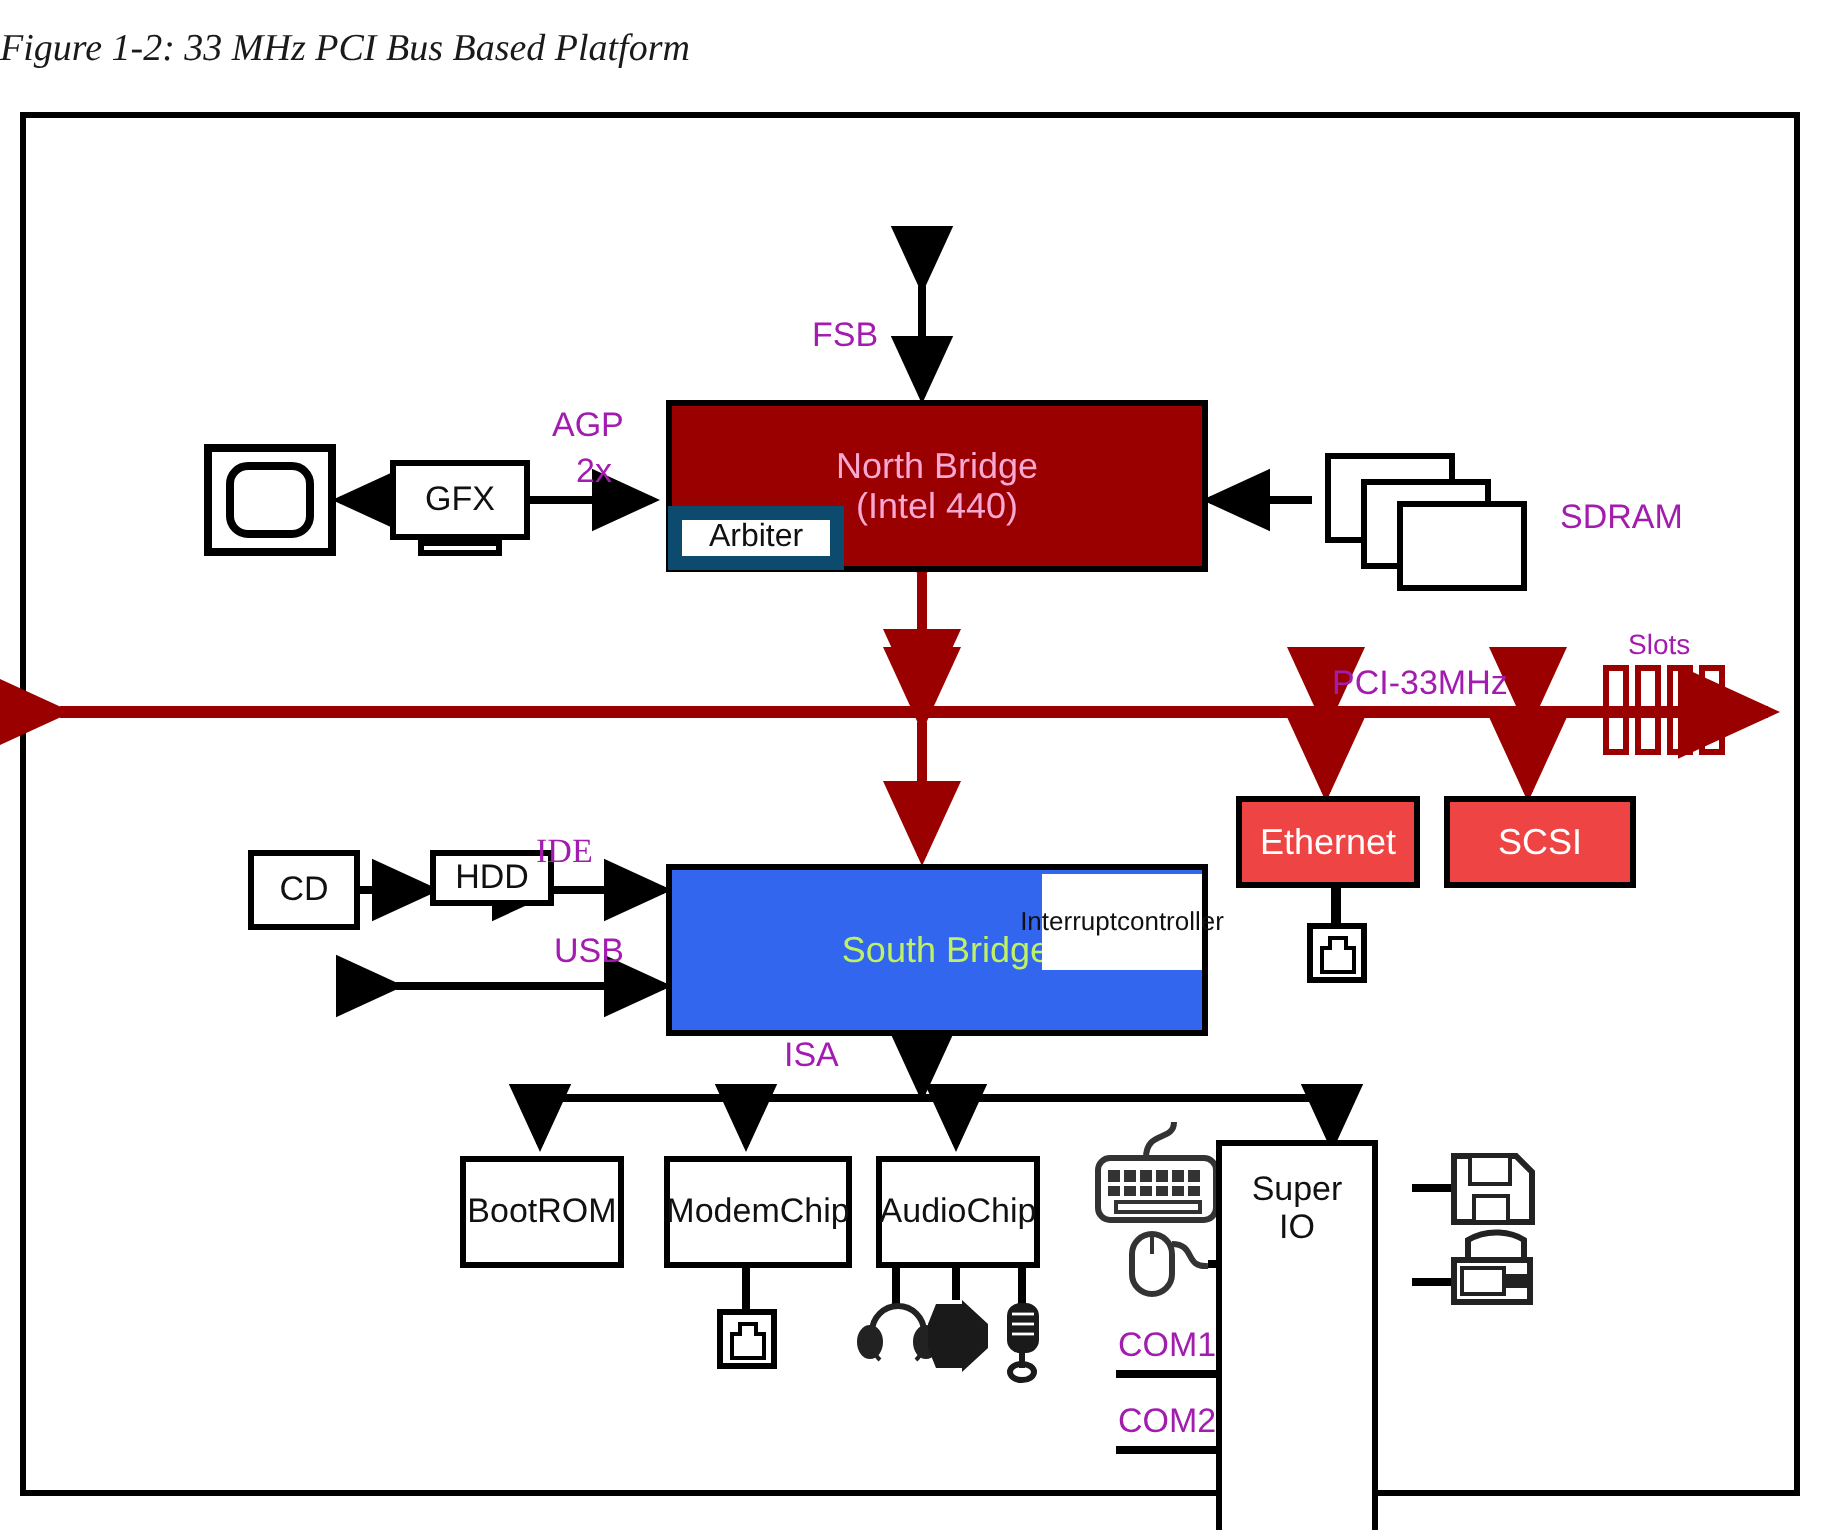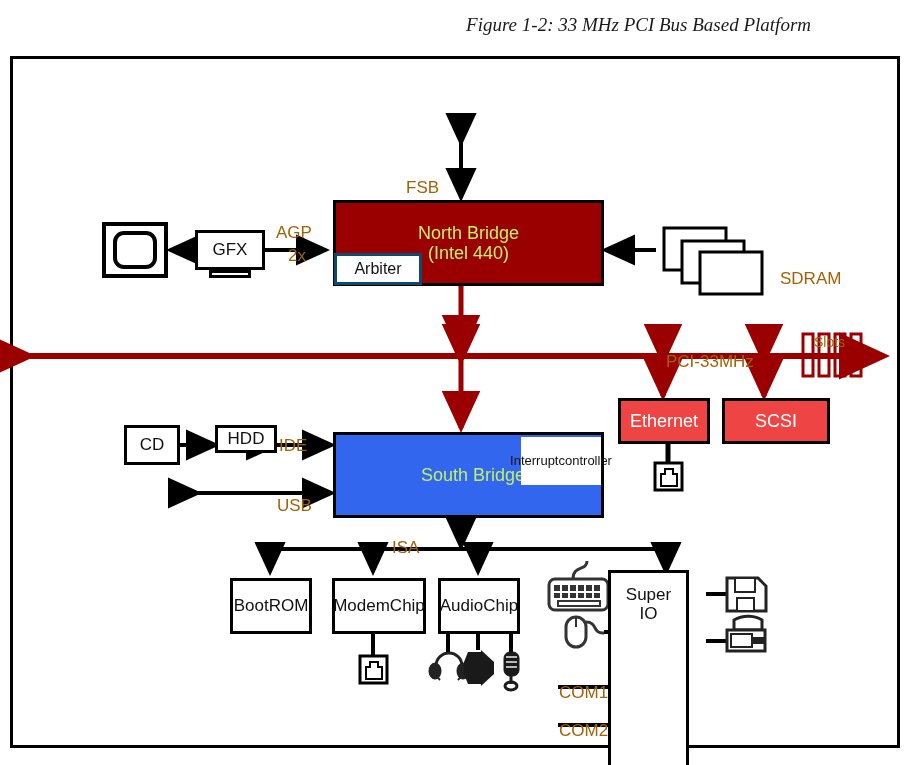--- a/index.html
+++ b/index.html
@@ -1,32 +1,32 @@
 <!DOCTYPE html>
 <html><head>
 <meta charset="utf-8">
 <style>
   html,body{margin:0;padding:0;background:#fff;}
   body{width:919px;height:765px;font-family:"Liberation Sans",sans-serif;position:relative;overflow:hidden;}
   #stage{position:absolute;left:0;top:0;width:919px;height:765px;}
-  .ttl{position:absolute;left:0;top:14px;width:811px;text-align:right;
+  .ttl{position:absolute;left:0;top:14px;width:811px;text-align:left;
        font-family:"Liberation Serif",serif;font-style:italic;font-size:19px;color:#1a1a1a;}
   .frame{position:absolute;left:10px;top:56px;width:890px;height:692px;border:3px solid #000;box-sizing:border-box;background:#fff;}
   svg.layer{position:absolute;left:0;top:0;width:919px;height:765px;pointer-events:none;}
   .box{position:absolute;box-sizing:border-box;border:3px solid #000;background:#fff;
        display:flex;align-items:center;justify-content:center;text-align:center;
        font-size:17px;color:#111;line-height:1.12;}
-  .nb{background:#9B0000;color:#bef264;border:3px solid #000;}
+  .nb{background:#9B0000;color:#f9a8d4;border:3px solid #000;}
   .sb{background:#3366EE;color:#bef264;border:3px solid #000;}
   .org{background:#ef4444;color:#fff;border:3px solid #000;font-size:18px;}
   .inner{position:absolute;background:#fff;color:#111;border:2px solid #000;box-sizing:border-box;
          display:flex;align-items:center;justify-content:center;font-size:16px;}
   .innerwh{position:absolute;background:#fff;color:#111;box-sizing:border-box;
          display:flex;flex-direction:row;align-items:center;justify-content:center;font-size:13px;line-height:1.25;}
-  .lbl{position:absolute;font-size:17px;color:#a16207;white-space:pre;margin-top:20px;}
+  .lbl{position:absolute;font-size:17px;color:#a21caf;white-space:pre;}
   .lbl.sm{font-size:14px;}
 </style>
 </head>
 <body>
 
 <div id="stage">
 
   <div class="ttl">Figure 1-2: 33 MHz PCI Bus Based Platform</div>
 
   <div class="frame"></div>
@@ -216,61 +216,61 @@
       <rect x="731" y="634" width="21" height="13" stroke-width="2" fill="#fff"></rect>
       <rect x="752" y="637" width="13" height="7" fill="#222" stroke="none"></rect>
     </g>
   </svg>
 
 
   <div class="box nb" style="left:333px;top:200px;width:271px;height:86px;flex-direction:column;">
     <span style="font-size:18px;">North Bridge</span>
     <span style="font-size:18px;">(Intel 440)</span>
   </div>
-  <div class="inner" style="left:334px;top:253px;width:88px;height:32px;border:3px solid #0c4a6e;">
+  <div class="inner" style="left:334px;top:253px;width:88px;height:32px;border:7px solid #0c4a6e;">
     <span>Arbiter</span>
   </div>
 
   <div class="box" style="left:195px;top:230px;width:70px;height:40px;">
     <span>GFX</span>
   </div>
   <div style="position:absolute;left:209px;top:270px;width:42px;height:8px;border:3px solid #000;box-sizing:border-box;background:#fff;"></div>
 
   <div class="lbl" style="left:780px;top:249px;">SDRAM</div>
 
   <div class="lbl" style="left:406px;top:158px;">FSB</div>
   <div class="lbl" style="left:276px;top:203px;">AGP</div>
   <div class="lbl" style="left:288px;top:226px;">2x</div>
 
   <div class="lbl" style="left:666px;top:332px;">PCI-33MHz</div>
   <div class="lbl sm" style="left:814px;top:314px;">Slots</div>
 
   <div class="box org" style="left:618px;top:398px;width:92px;height:46px;">
     <span>Ethernet</span>
   </div>
-  <div class="box org" style="left:722px;top:398px;width:108px;height:46px;">
+  <div class="box org" style="left:722px;top:398px;width:96px;height:46px;">
     <span>SCSI</span>
   </div>
 
   <div class="box sb" style="left:333px;top:432px;width:271px;height:86px;justify-content:flex-end;padding-right:76px;">
     <span style="font-size:18px;">South Bridge</span>
   </div>
   <div class="innerwh" style="left:521px;top:437px;width:80px;height:48px;">
     <span>Interrupt</span>
     <span>controller</span>
   </div>
 
   <div class="box" style="left:124px;top:425px;width:56px;height:40px;">
     <span>CD</span>
   </div>
   <div class="box" style="left:215px;top:425px;width:62px;height:28px;">
     <span>HDD</span>
   </div>
-  <div class="lbl" style="left:279px;top:416px;">IDE</div>
-  <div class="lbl" style="left:277px;top:476px;">USB</div>
+  <div class="lbl" style="left:268px;top:416px;font-family:Liberation Serif, serif;">IDE</div>
+  <div class="lbl" style="left:277px;top:466px;">USB</div>
   <div class="lbl" style="left:392px;top:518px;">ISA</div>
 
   <div class="box" style="left:230px;top:578px;width:82px;height:56px;">
     <span>Boot</span>
     <span>ROM</span>
   </div>
   <div class="box" style="left:332px;top:578px;width:94px;height:56px;flex-direction:row;">
     <span>Modem</span>
     <span>Chip</span>
   </div>

